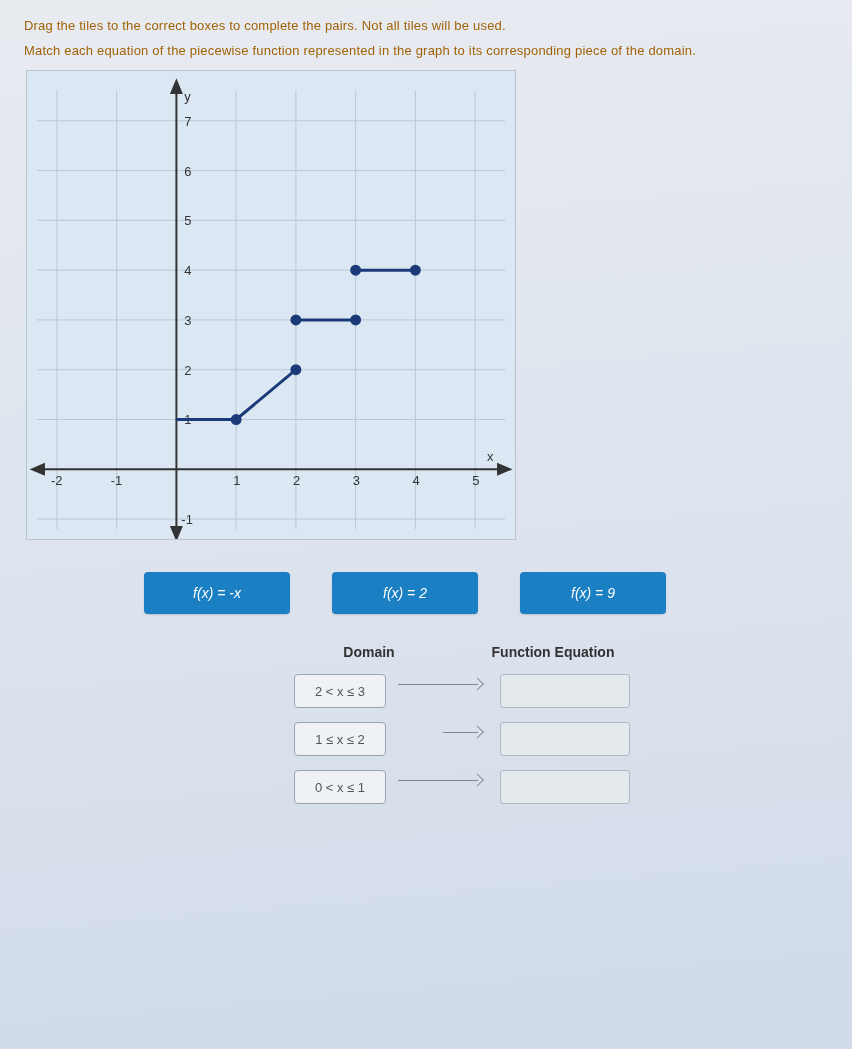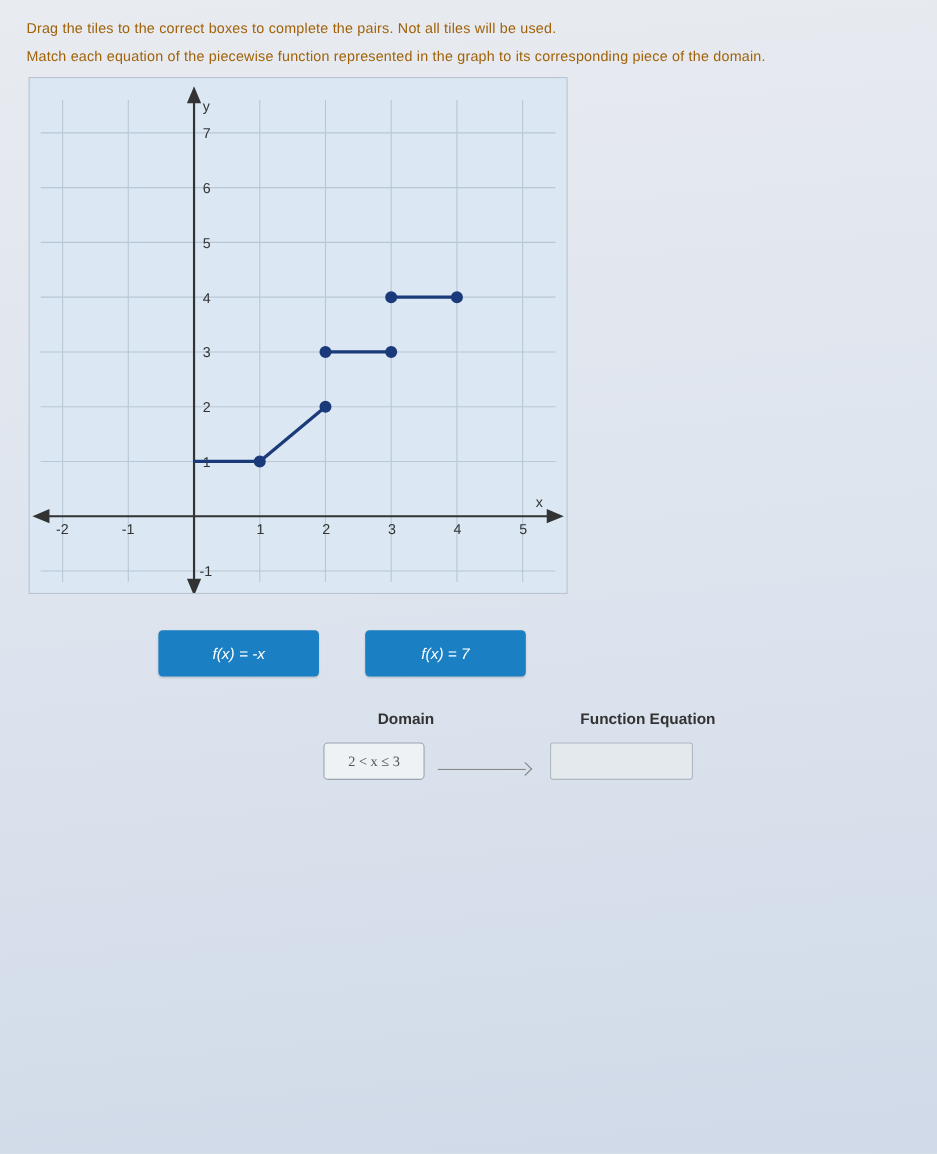--- a/index.html
+++ b/index.html
@@ -51,35 +51,34 @@
     font-style: italic;
     cursor: grab;
     box-shadow: 0 1px 2px rgba(0,0,0,0.15);
   }
   .matching {
     margin-top: 30px;
     margin-left: 270px;
   }
   .headers {
     display: flex;
-    gap: 70px;
+    gap: 34px;
     margin-bottom: 14px;
   }
   .hd {
     font-weight: bold;
     font-size: 14px;
     color: #333;
     width: 150px;
     text-align: center;
   }
   .match-row {
     display: flex;
-    align-items: flex-end;
+    align-items: flex-start;
     margin-bottom: 14px;
-    font-family: Liberation Serif, serif;
   }
   .domain-box {
     width: 92px;
     height: 34px;
     border: 1px solid #9aa5b0;
     border-radius: 4px;
     background: #eef2f5;
     display: flex;
     align-items: center;
     justify-content: center;
@@ -193,27 +192,38 @@
       <line x1="330" y1="200" x2="390" y2="200"></line>
       <circle cx="330" cy="200" r="4"></circle>
       <circle cx="390" cy="200" r="4"></circle>
     </g>
   </svg>
 </div>
 
 <div class="tiles">
   <div class="tile-row">
     <div class="tile">f(x) = -x</div>
-    <div class="tile">f(x) = 7</div>
+    <div class="tile">f(x) = 2</div>
+    <div class="tile">f(x) = 9</div>
   </div>
 </div>
 
 <div class="matching">
   <div class="headers">
     <div class="hd">Domain</div>
     <div class="hd">Function Equation</div>
   </div>
   <div class="match-row">
     <div class="domain-box">2 &lt; x ≤ 3</div>
     <div class="arrow"></div>
     <div class="drop"></div>
   </div>
+  <div class="match-row">
+    <div class="domain-box">1 ≤ x ≤ 2</div>
+    <div class="arrow short"></div>
+    <div class="drop"></div>
+  </div>
+  <div class="match-row">
+    <div class="domain-box">0 &lt; x ≤ 1</div>
+    <div class="arrow"></div>
+    <div class="drop"></div>
+  </div>
 </div>
 
 </body></html>

